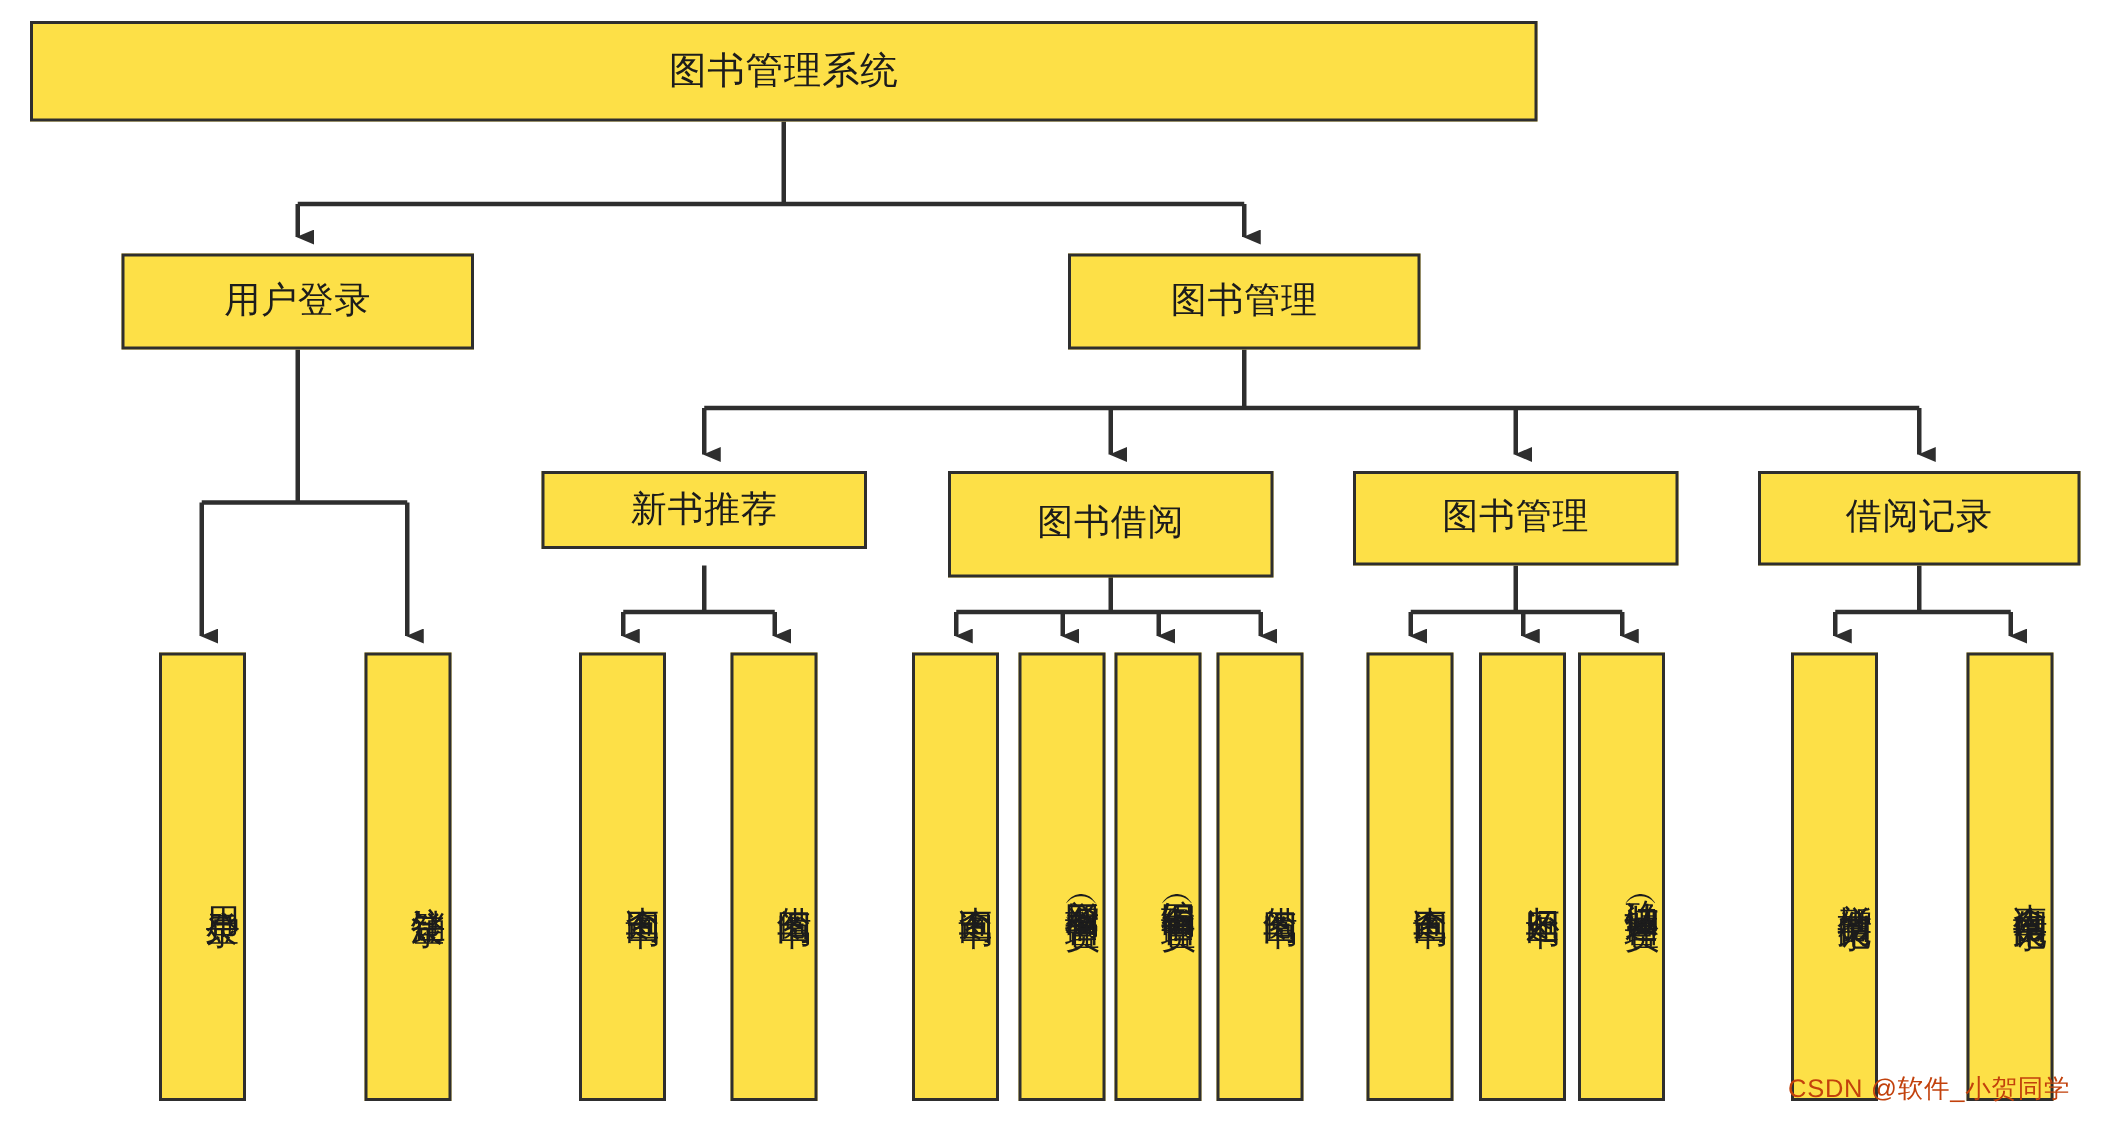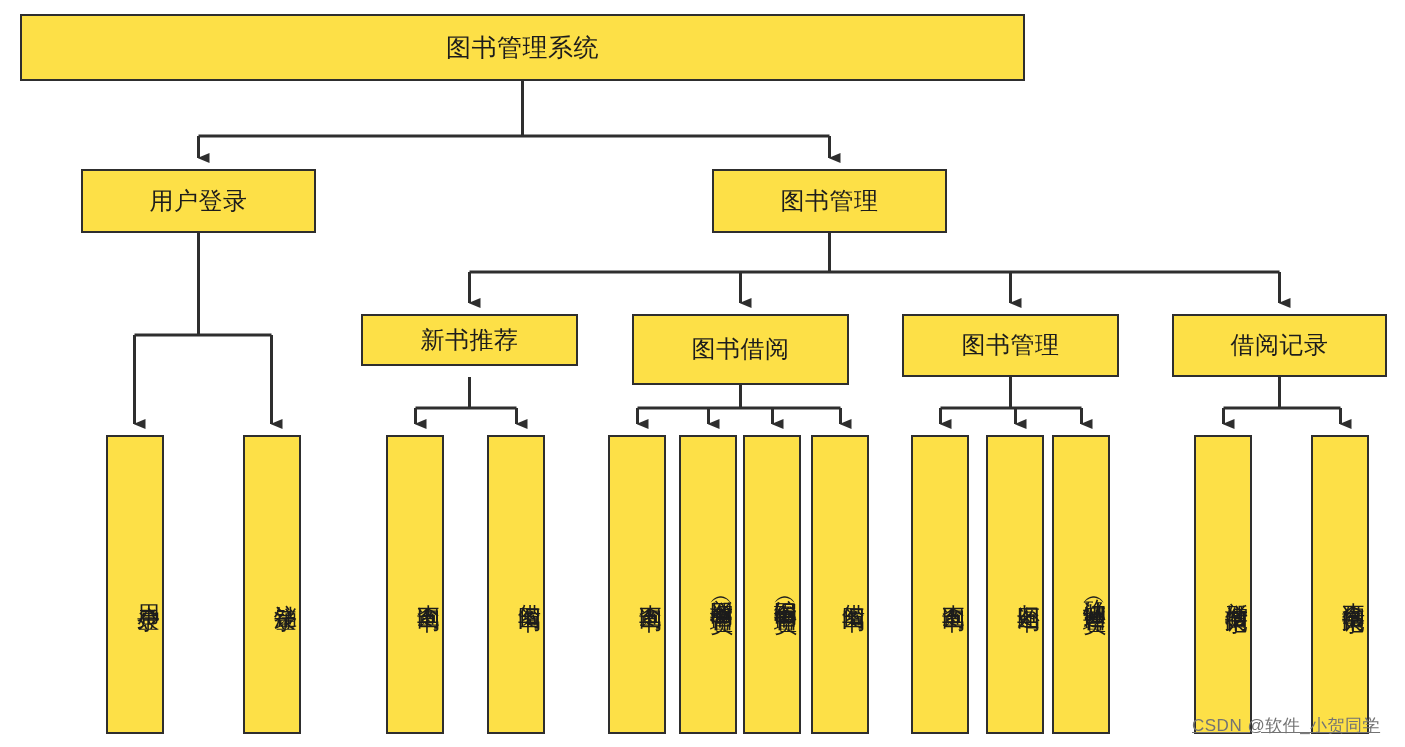--- a/index.html
+++ b/index.html
@@ -52,24 +52,23 @@
     align-items: flex-start;
     justify-content: center;
     padding-top: 10px;
     letter-spacing: 2px;
   }
   .watermark {
     position: absolute;
     left: 1192px;
     top: 714px;
     font-size: 17px;
-    color: #737373;
+    color: #c2410c;
     white-space: nowrap;
     letter-spacing: 0.5px;
-    text-decoration: underline;
   }
 </style>
 </head>
 <body>
 
 <div id="canvas">
 
   <svg class="wires" viewBox="0 0 1405 747" xmlns="http://www.w3.org/2000/svg">
     <defs>
       <marker id="arrow" markerWidth="10" markerHeight="12" refX="5" refY="11" orient="auto" markerUnits="userSpaceOnUse">

